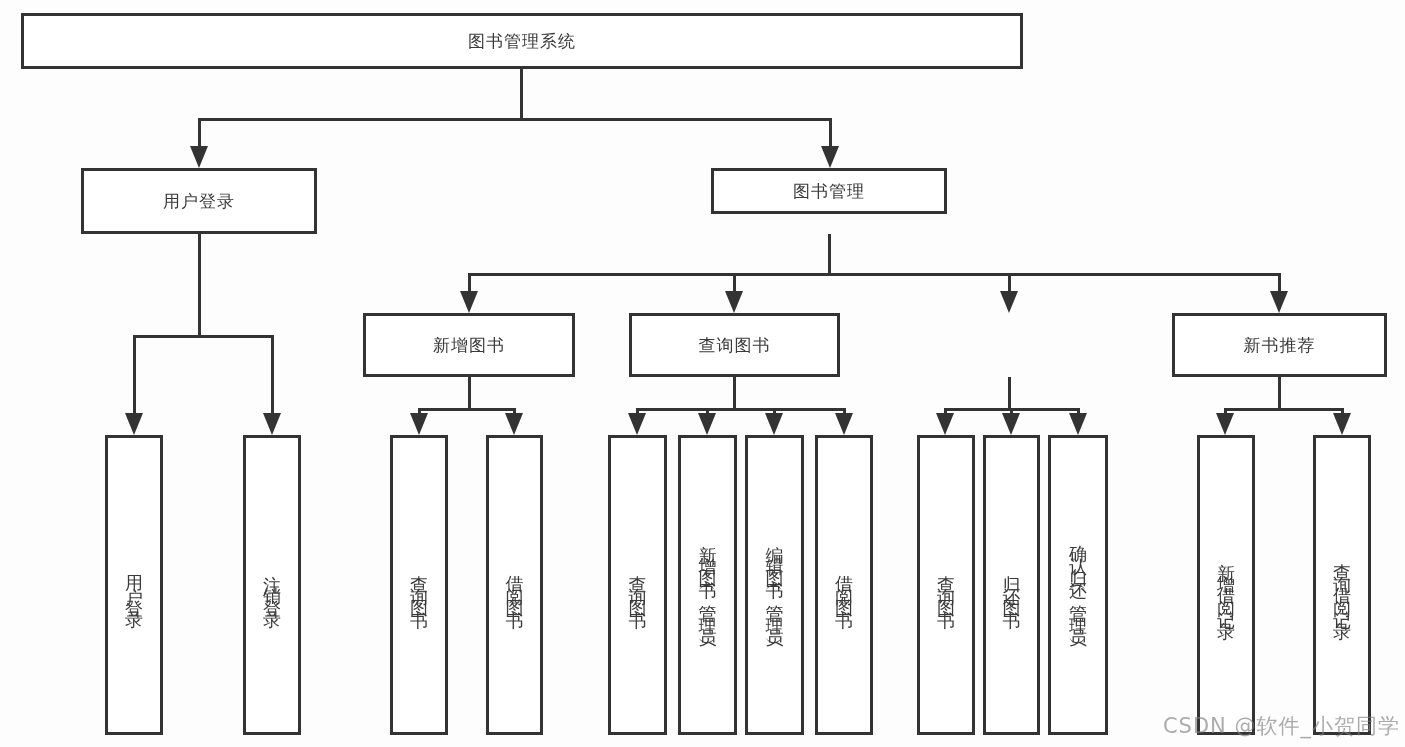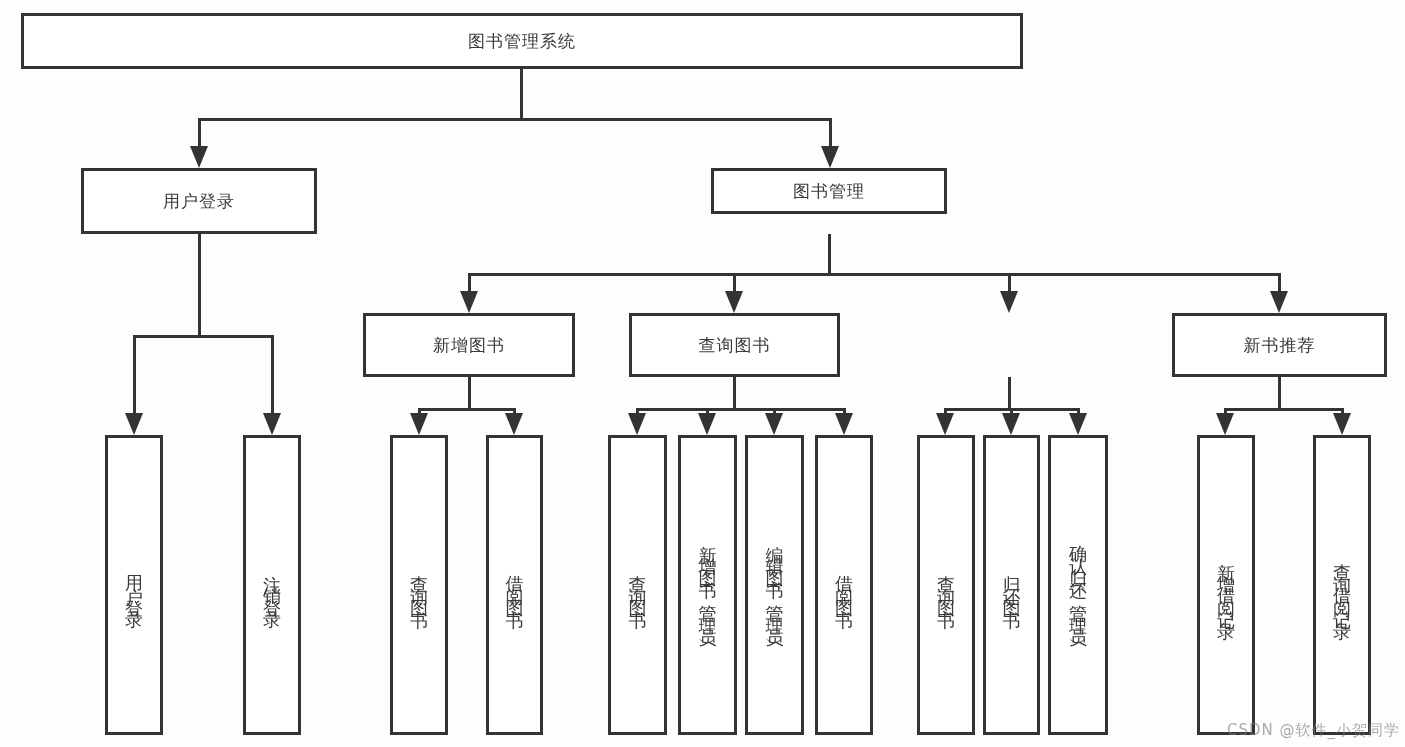--- a/index.html
+++ b/index.html
@@ -43,21 +43,21 @@
     width: 0;
     height: 0;
     border-left: 9px solid transparent;
     border-right: 9px solid transparent;
     border-top: 22px solid #333333;
   }
   .watermark {
     position: absolute;
     right: 5px;
     bottom: 7px;
-    font-size: 15px;
+    font-size: 21px;
     letter-spacing: 1px;
     color: rgba(128, 128, 128, 0.65);
     white-space: nowrap;
     pointer-events: none;
     margin-top: 8px;
   }
 </style>
 </head>
 <body>
 

